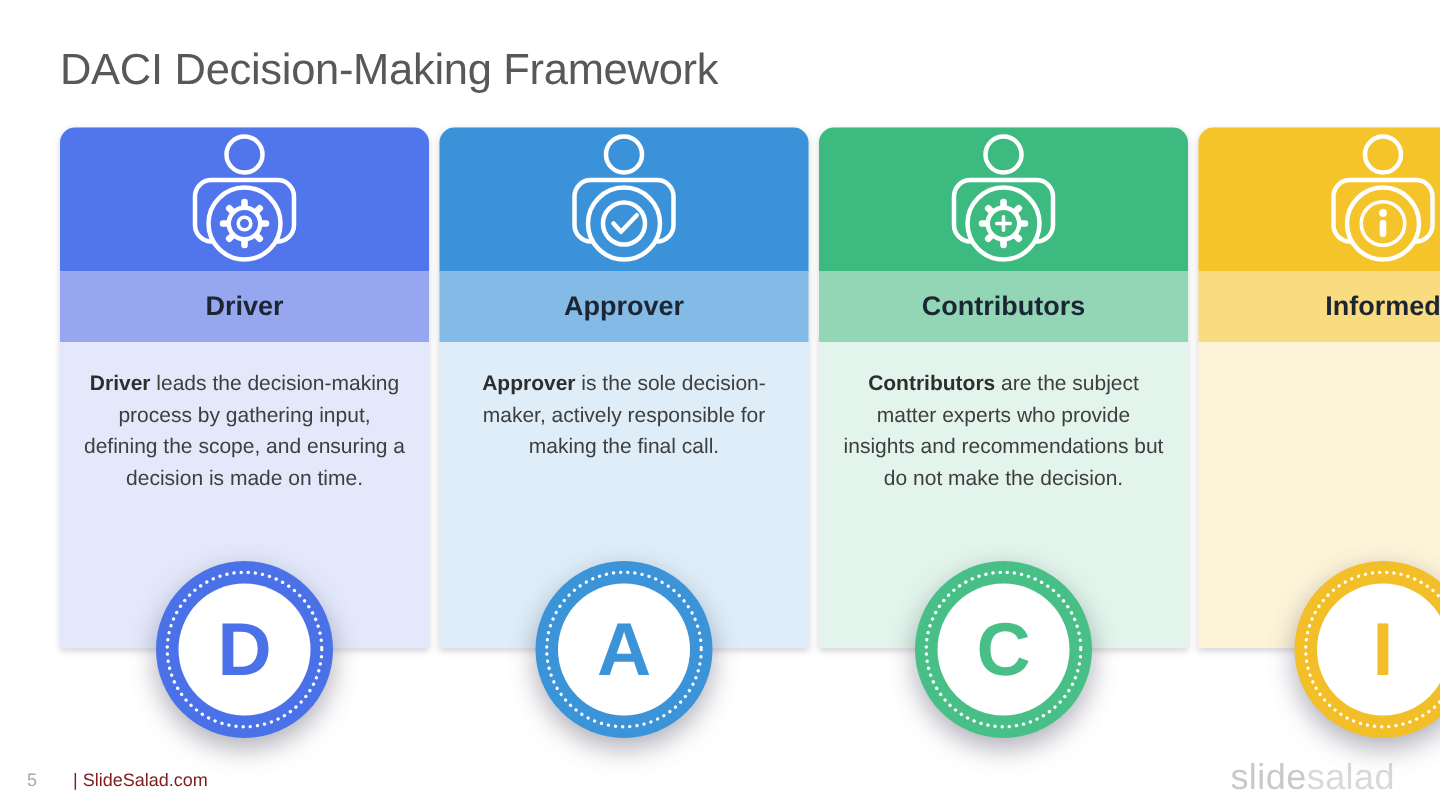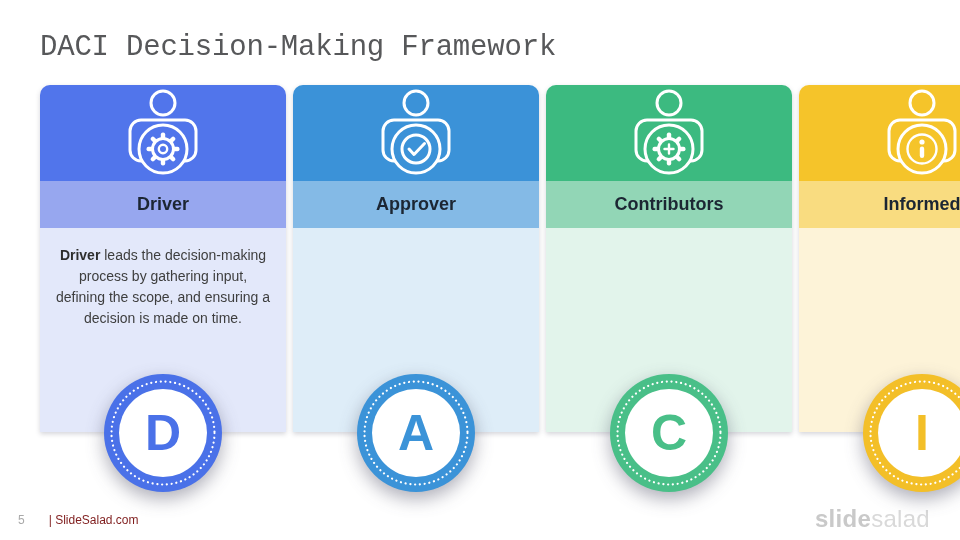--- a/index.html
+++ b/index.html
@@ -9,21 +9,20 @@
     width: 960px; height: 540px;
     background: #ffffff;
     overflow: hidden;
     font-family: "Liberation Sans", sans-serif;
     margin: 0 auto;
   }
   .slide-title {
     position: absolute; left: 40px; top: 31px;
     font-size: 29px; font-weight: 500; color: #57585A;
     letter-spacing: -0.2px;
-    font-family: Liberation Mono, monospace;
   }
   .cards {
     position: absolute; left: 40px; top: 85px;
     display: flex; gap: 7px;
   }
   .card {
     position: relative;
     width: 246px; height: 347px;
     border-radius: 10px 10px 0 0;
     box-shadow: 0 2px 5px rgba(60,60,80,0.22);
@@ -76,21 +75,21 @@
     position: absolute; left: 18px; bottom: 13px;
     display: flex; align-items: baseline;
     font-size: 12px;
   }
   .page-number { color: #A9A9A9; }
   .site-label { color: #7f1d1d; margin-left: 24px; }
   .logo {
     position: absolute; right: 30px; bottom: 7px;
     font-size: 24px; letter-spacing: 0.3px;
   }
-  .logo-bold { color: #C9C9C9; font-weight: 700; }
+  .logo-bold { color: #C9C9C9; font-weight: 400; }
   .logo-light { color: #D9D9D9; font-weight: 400; margin-top: 21px; }
 </style>
 </head>
 <body>
 
 <div class="slide">
 
   <h1 class="slide-title">DACI Decision-Making Framework</h1>
 
   <div class="cards">
@@ -143,20 +142,23 @@
           <path class="stroke thin" d="M25 48 V71"></path>
           <path class="stroke thin" d="M67 48 V71"></path>
           <circle class="badge-bg" cx="46" cy="60" r="24"></circle>
           <circle class="stroke" cx="46" cy="60" r="14"></circle>
           <path class="stroke" d="M39 60 l5 5.5 l10.5 -11"></path>
         </svg>
       </div>
       <div class="card-band">
         <h2>Approver</h2>
       </div>
+      <div class="card-body">
+        <p><b>Approver</b><span> is the sole decision-maker, actively responsible for making the final call.</span></p>
+      </div>
       <div class="letter-badge">
         <svg width="132" height="136" viewBox="0 0 132 136">
           <circle class="ring-fill" cx="66" cy="64" r="59"></circle>
           <circle class="dotted" cx="66" cy="64" r="51.5"></circle>
           <circle class="inner" cx="66" cy="64" r="44"></circle>
           <text x="66" y="81" text-anchor="middle">A</text>
         </svg>
       </div>
     </section>
 
@@ -180,20 +182,23 @@
               <rect x="-2.2" y="-16.5" width="4.4" height="6.5" rx="2" transform="rotate(315)"></rect>
             </g>
             <circle class="stroke" r="10.5"></circle>
             <path class="stroke thin" d="M0 -4.5 V4.5 M-4.5 0 H4.5"></path>
           </g>
         </svg>
       </div>
       <div class="card-band">
         <h2>Contributors</h2>
       </div>
+      <div class="card-body">
+        <p><b>Contributors</b><span> are the subject matter experts who provide insights and recommendations but do not make the decision.</span></p>
+      </div>
       <div class="letter-badge">
         <svg width="132" height="136" viewBox="0 0 132 136">
           <circle class="ring-fill" cx="66" cy="64" r="59"></circle>
           <circle class="dotted" cx="66" cy="64" r="51.5"></circle>
           <circle class="inner" cx="66" cy="64" r="44"></circle>
           <text x="66" y="81" text-anchor="middle">C</text>
         </svg>
       </div>
     </section>
 

